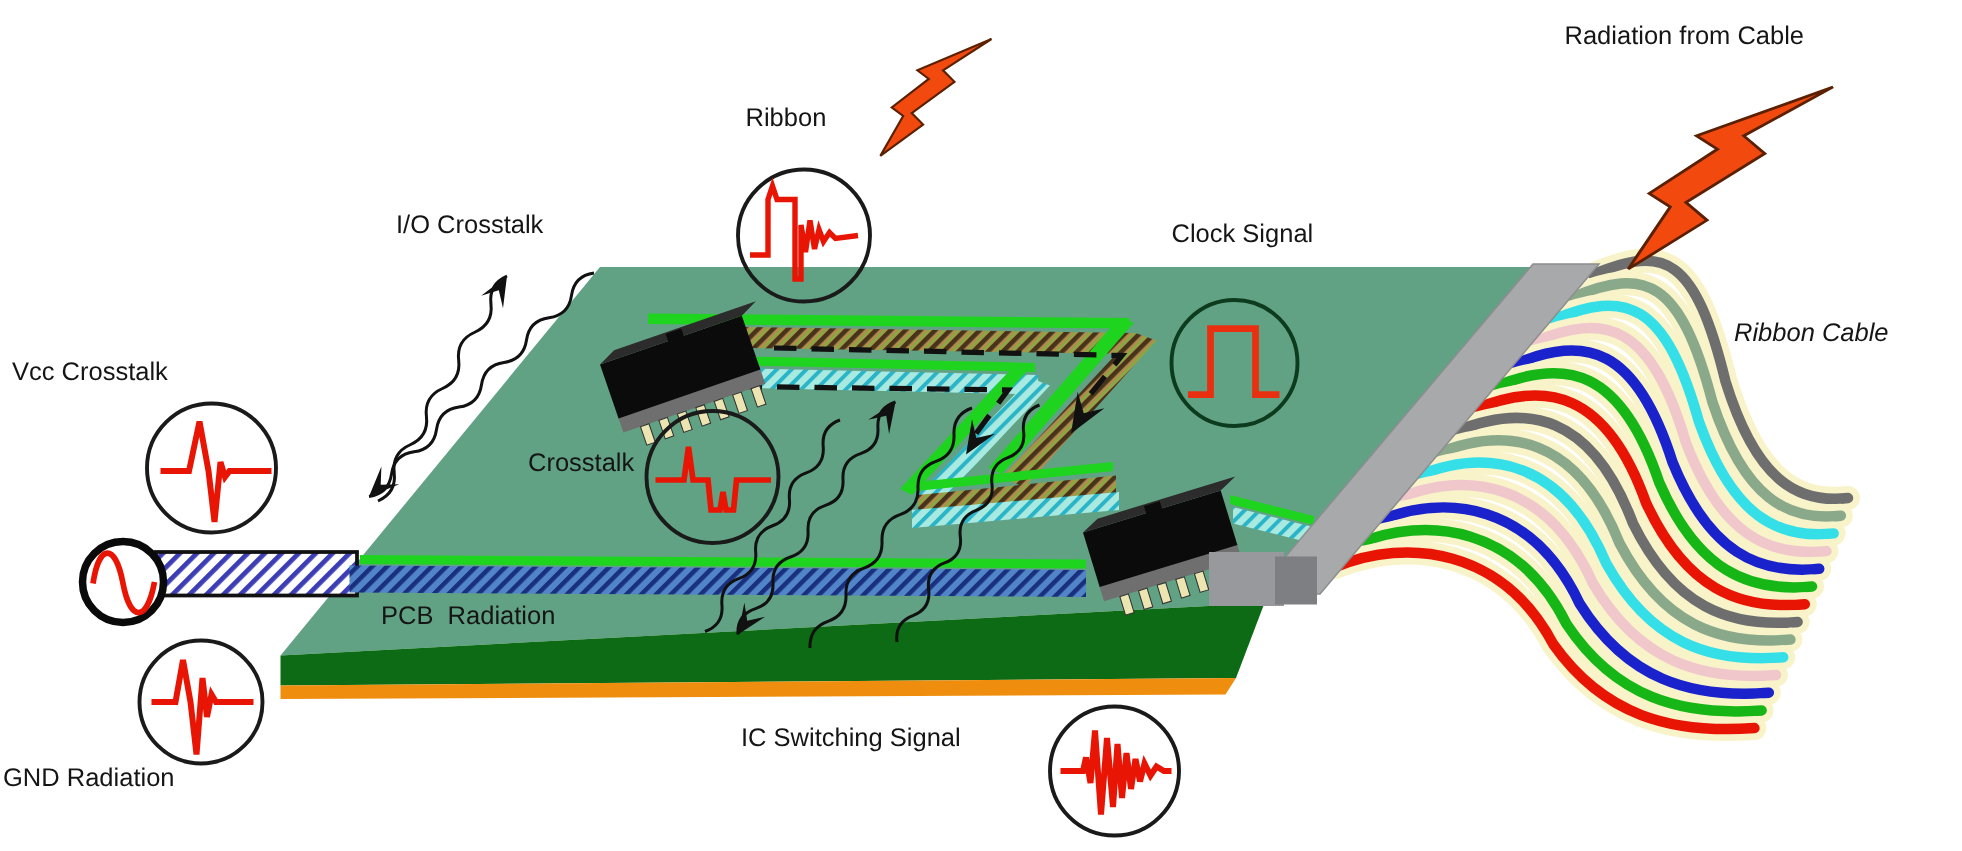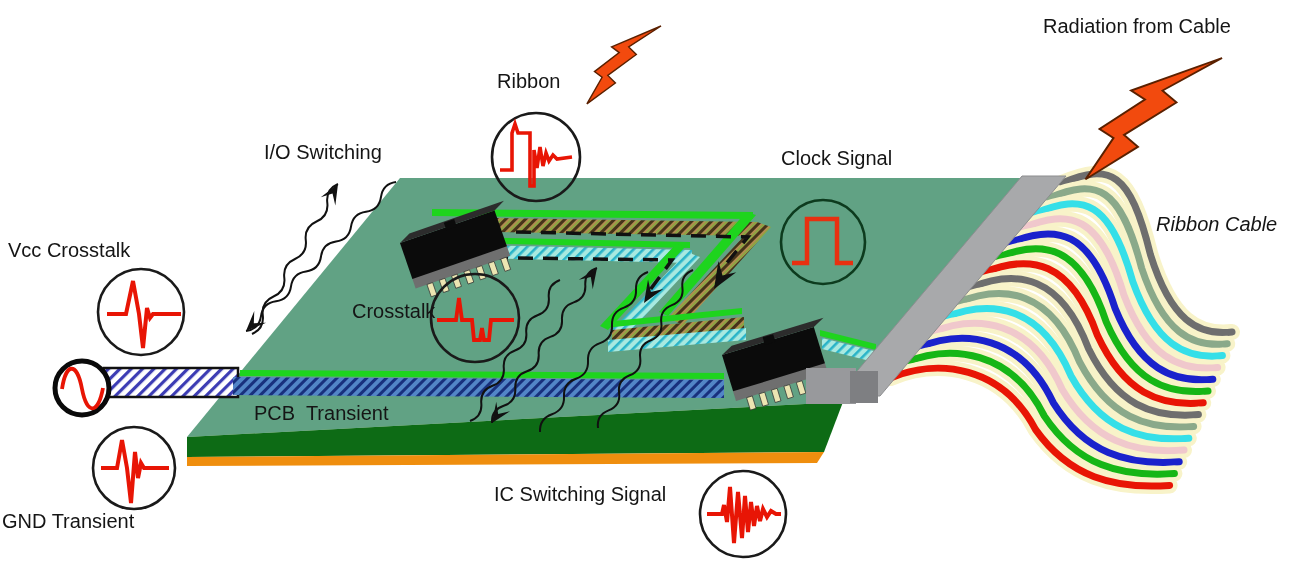--- a/index.html
+++ b/index.html
@@ -1,19 +1,19 @@
 <!DOCTYPE html>
 <html><head>
 <meta charset="utf-8">
 <style>
   html,body{margin:0;padding:0;background:#ffffff;}
   .stage{position:relative;width:1308px;height:567px;background:#ffffff;overflow:hidden;
          font-family:"Liberation Sans", sans-serif;}
   .scene{position:absolute;left:0;top:0;}
-  .lbl{position:absolute;color:#151515;font-size:20px;line-height:1.1;white-space:pre;}
+  .lbl{position:absolute;color:#151515;font-size:17px;line-height:1.1;white-space:pre;}
 </style>
 </head>
 <body>
 
 <div class="stage">
 
 <svg class="scene" width="1308" height="567" viewBox="0 0 1308 567">
   <defs>
     <pattern id="hatchBrown" width="7" height="7" patternUnits="userSpaceOnUse" patternTransform="rotate(45)">
       <rect width="7" height="7" fill="#b08c4f"></rect>
@@ -181,23 +181,23 @@
       </g>
   <g id="heads" fill="#111" stroke="none">
         <path d="M 0 0 L -20 -8.4 L -11 0 L -20 8.4 Z" transform="translate(246,331) rotate(135.1916239661743)"></path>
         <path d="M 0 0 L -20 -8.4 L -11 0 L -20 8.4 Z" transform="translate(338,184) rotate(-60.17291534552527)"></path>
         <path d="M 0 0 L -20 -8.4 L -11 0 L -20 8.4 Z" transform="translate(492,423) rotate(124.11447294534126)"></path>
         <path d="M 0 0 L -20 -8.4 L -11 0 L -20 8.4 Z" transform="translate(597,268) rotate(304.1144729453413)"></path>
       </g>
 </svg>
 
 <div class="lbl" style="left:8px;   top:239px;">Vcc Crosstalk</div>
-<div class="lbl" style="left:264px; top:141px;">I/O Switching</div>
+<div class="lbl" style="left:264px; top:141px;">I/O Crosstalk</div>
 <div class="lbl" style="left:497px; top:70px;">Ribbon</div>
 <div class="lbl" style="left:781px; top:147px;">Clock Signal</div>
 <div class="lbl" style="left:1043px;top:15px;">Radiation from Cable</div>
 <div class="lbl" style="left:1156px;top:213px;font-style:italic;">Ribbon Cable</div>
 <div class="lbl" style="left:336px; top:300px;margin-left:16px;">Crosstalk</div>
-<div class="lbl" style="left:254px; top:402px;">PCB  Transient</div>
+<div class="lbl" style="left:254px; top:402px;">PCB  Radiation</div>
 <div class="lbl" style="left:494px; top:483px;">IC Switching Signal</div>
-<div class="lbl" style="left:2px;   top:510px;">GND Transient</div>
+<div class="lbl" style="left:2px;   top:510px;">GND Radiation</div>
 
 </div>
 
 </body></html>

